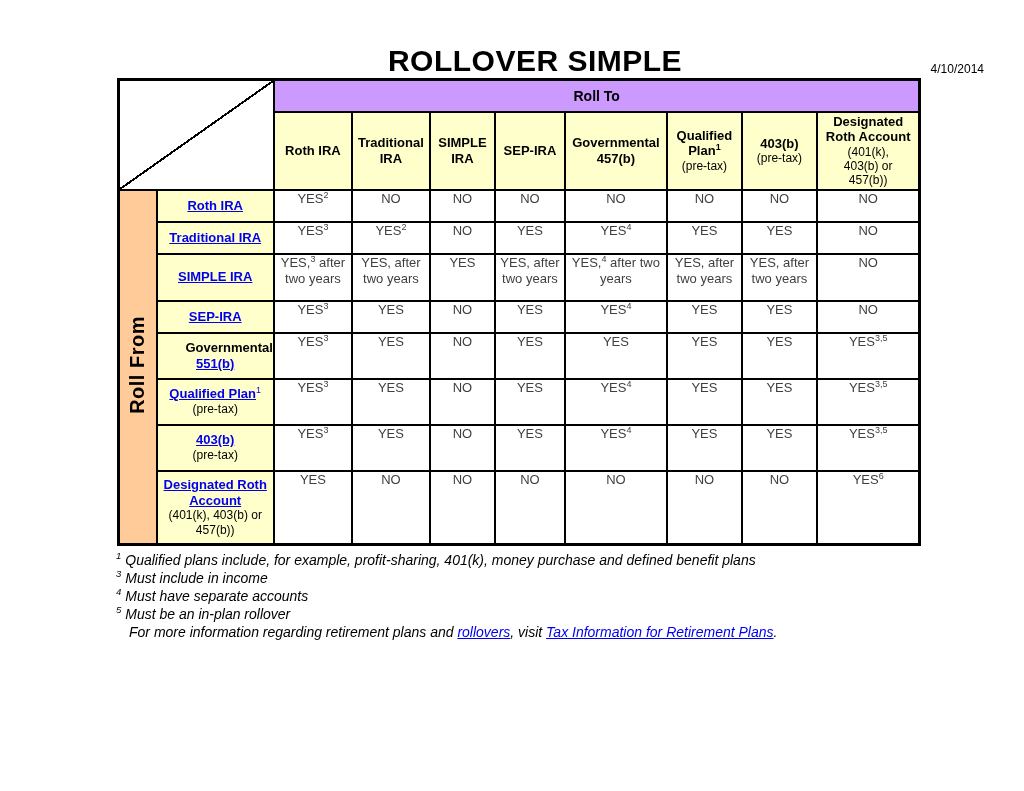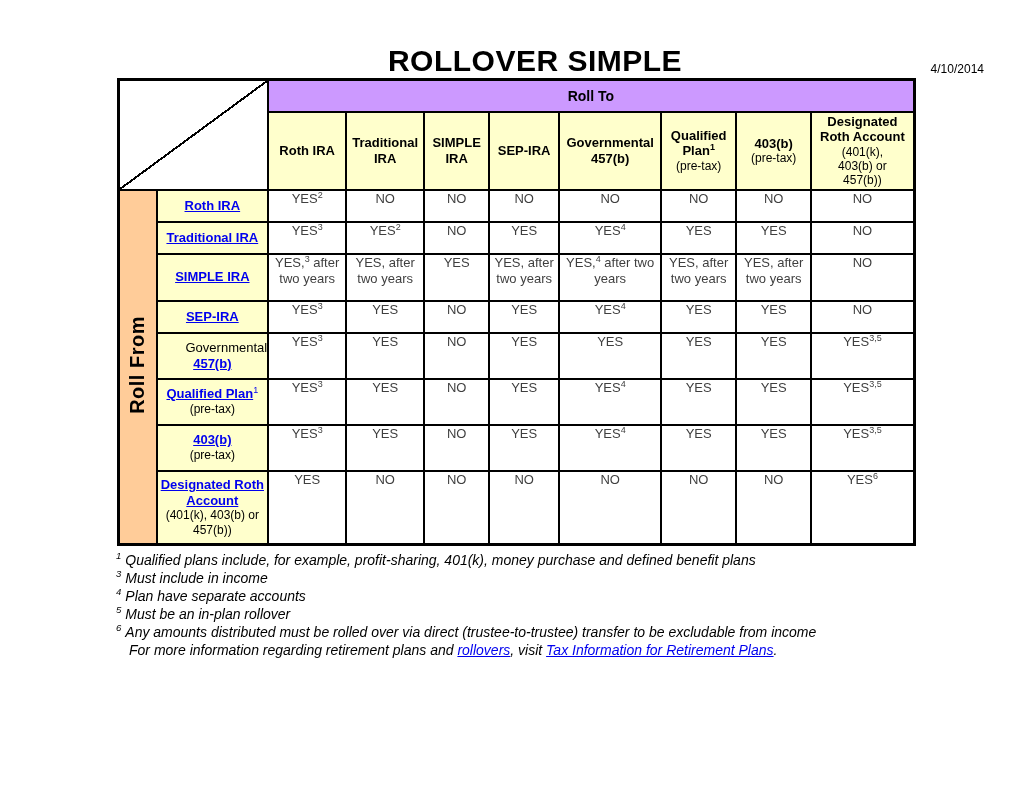--- a/index.html
+++ b/index.html
@@ -45,21 +45,21 @@
   td.rollfrom{background:var(--orange);text-align:center;vertical-align:middle;}
   td.rollfrom .vlabel{
     writing-mode:vertical-rl;transform:rotate(180deg);
     font-weight:bold;font-size:20px;letter-spacing:.5px;display:inline-block;
   }
   td.rowhead{
     background:var(--yellow);text-align:center;vertical-align:middle;
     font-size:13px;line-height:1.22;padding:2px 3px;
   }
   td.rowhead a.link{color:var(--link);font-weight:bold;text-decoration:underline;cursor:pointer;}
-  td.rowhead .plain-bold{font-weight:normal;margin-left:28px;}
+  td.rowhead .plain-bold{font-weight:bold;margin-left:28px;}
   td.rowhead .sub{display:block;font-weight:normal;font-size:12px;}
   td.cell{
     background:#fff;color:var(--celltext);text-align:center;vertical-align:top;
     font-size:13px;line-height:1.25;padding:6px 3px 2px;
   }
   sup{font-size:9px;line-height:0;}
   .footnotes{position:absolute;left:116px;top:551px;width:885px;font-size:14px;font-style:italic;}
   .fn{margin:0;line-height:18px;white-space:nowrap;}
   .fn sup{font-size:9.5px;margin-right:4px;}
   .fn.cont{padding-left:13px;}
@@ -140,21 +140,21 @@
         <td class="cell"><span>YES</span><sup>3</sup></td>
         <td class="cell"><span>YES</span></td>
         <td class="cell"><span>NO</span></td>
         <td class="cell"><span>YES</span></td>
         <td class="cell"><span>YES</span><sup>4</sup></td>
         <td class="cell"><span>YES</span></td>
         <td class="cell"><span>YES</span></td>
         <td class="cell"><span>NO</span></td>
       </tr>
       <tr style="height: 46px;">
-        <td class="rowhead"><span class="plain-bold">Governmental</span><br><a class="link">457(b)</a></td>
+        <td class="rowhead"><span class="plain-bold">Governmental</span><br><a class="link">551(b)</a></td>
         <td class="cell"><span>YES</span><sup>3</sup></td>
         <td class="cell"><span>YES</span></td>
         <td class="cell"><span>NO</span></td>
         <td class="cell"><span>YES</span></td>
         <td class="cell"><span>YES</span></td>
         <td class="cell"><span>YES</span></td>
         <td class="cell"><span>YES</span></td>
         <td class="cell"><span>YES</span><sup>3,5</sup></td>
       </tr>
       <tr style="height: 46px;">
@@ -189,17 +189,16 @@
         <td class="cell"><span>NO</span></td>
         <td class="cell"><span>NO</span></td>
         <td class="cell"><span>YES</span><sup>6</sup></td>
       </tr>
     </tbody>
 </table>
 
 <div class="footnotes">
     <p class="fn"><sup>1</sup><span>Qualified plans include, for example, profit-sharing, 401(k), money purchase and defined benefit plans</span></p>
     <p class="fn"><sup>3</sup><span>Must include in income</span></p>
-    <p class="fn"><sup>4</sup><span>Plan have separate accounts</span></p>
+    <p class="fn"><sup>4</sup><span>Must have separate accounts</span></p>
     <p class="fn"><sup>5</sup><span>Must be an in-plan rollover</span></p>
-    <p class="fn"><sup>6</sup><span>Any amounts distributed must be rolled over via direct (trustee-to-trustee) transfer to be excludable from income</span></p>
     <p class="fn cont"><span>For more information regarding retirement plans and </span><a class="link">rollovers</a><span>, visit </span><a class="link">Tax Information for Retirement Plans</a><span>.</span></p>
   </div>
 
 </body></html>

